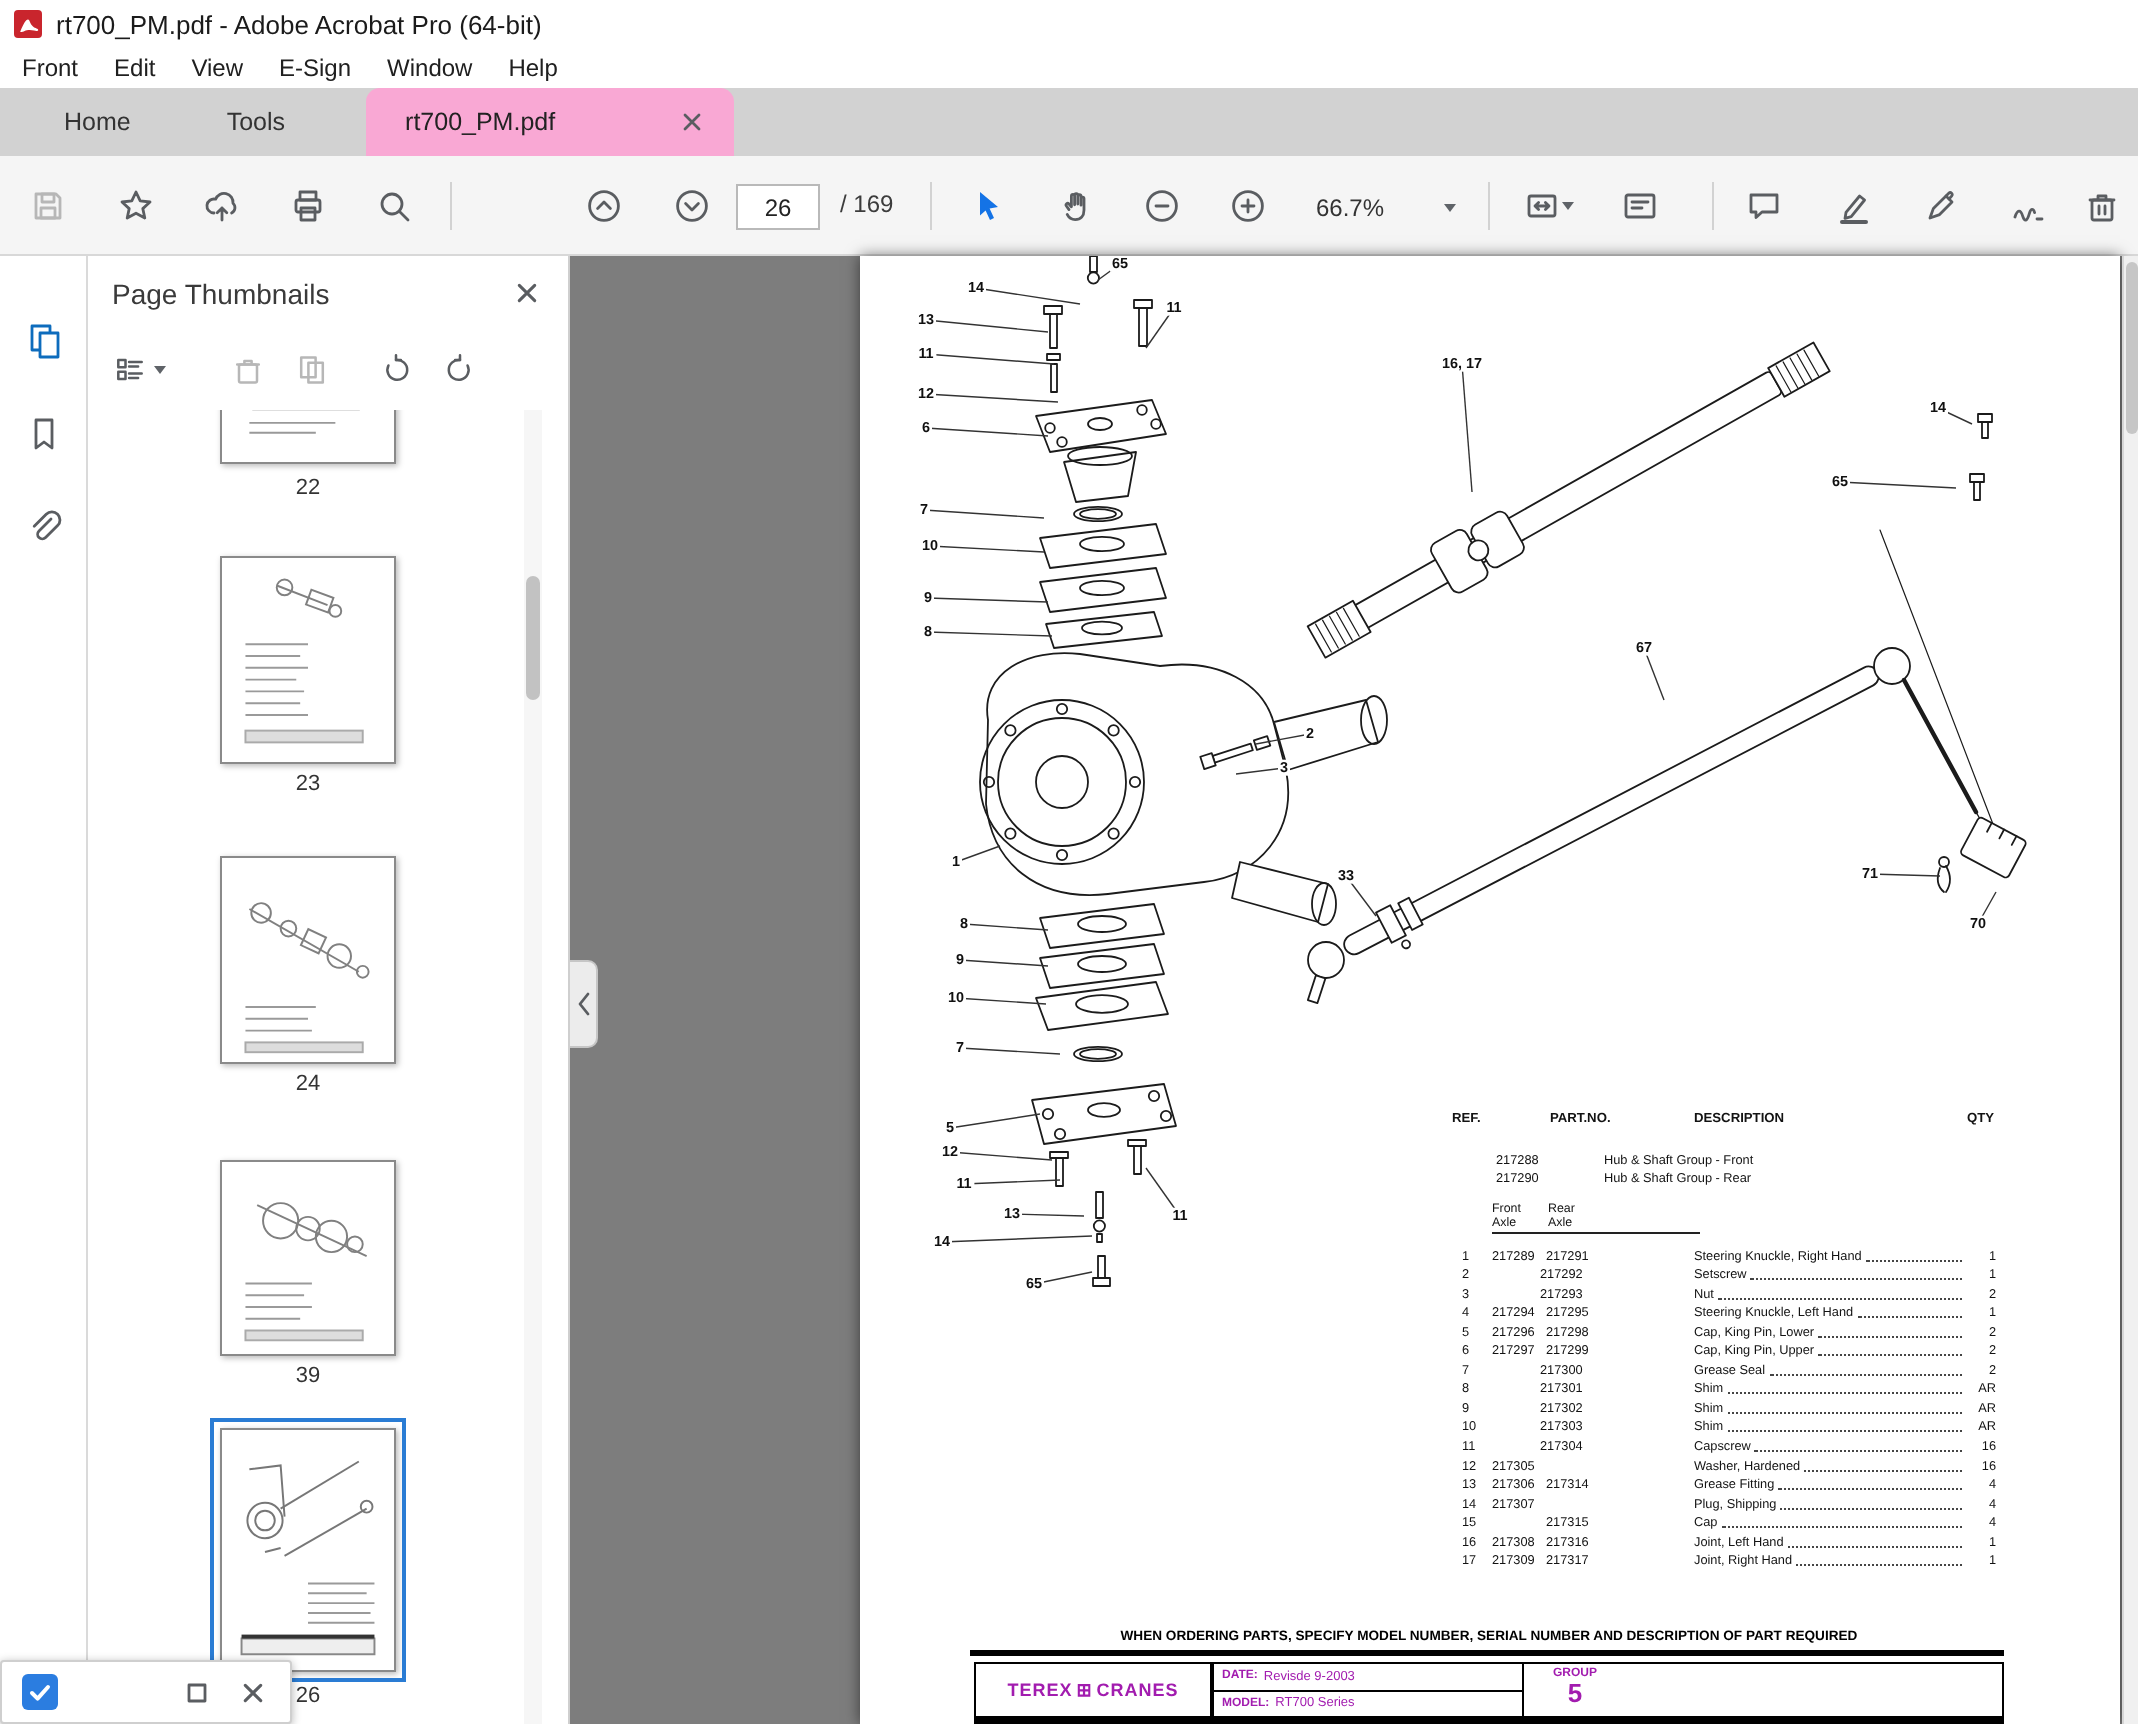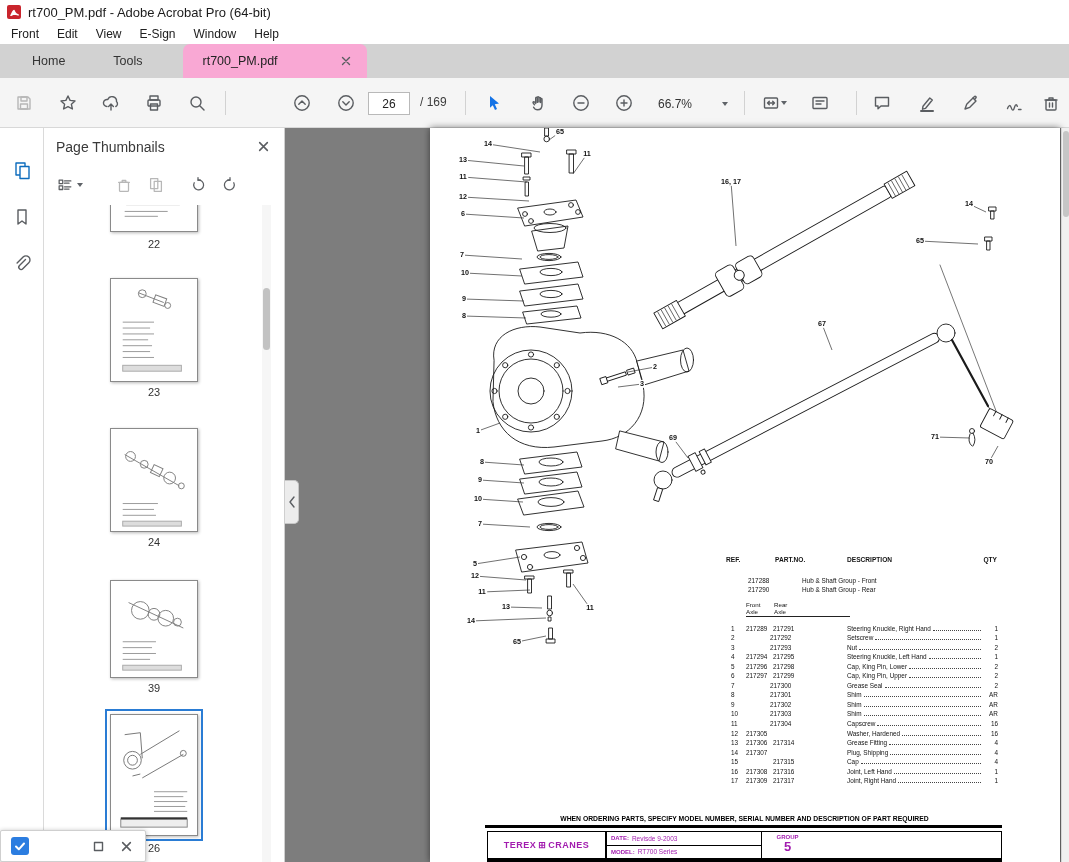--- a/index.html
+++ b/index.html
@@ -602,21 +602,21 @@
           <div class="callout" style="left: 539px; top: 76px;">14</div>
           <div class="callout" style="left: 490px; top: 113px;">65</div>
           <div class="callout" style="left: 32px; top: 127px;">7</div>
           <div class="callout" style="left: 35px; top: 145px;">10</div>
           <div class="callout" style="left: 34px; top: 171px;">9</div>
           <div class="callout" style="left: 34px; top: 188px;">8</div>
           <div class="callout" style="left: 392px; top: 196px;">67</div>
           <div class="callout" style="left: 225px; top: 239px;">2</div>
           <div class="callout" style="left: 212px; top: 256px;">3</div>
           <div class="callout" style="left: 48px; top: 303px;">1</div>
-          <div class="callout" style="left: 243px; top: 310px;">69</div>
+          <div class="callout" style="left: 243px; top: 310px;">33</div>
           <div class="callout" style="left: 52px; top: 334px;">8</div>
           <div class="callout" style="left: 50px; top: 352px;">9</div>
           <div class="callout" style="left: 48px; top: 371px;">10</div>
           <div class="callout" style="left: 50px; top: 396px;">7</div>
           <div class="callout" style="left: 505px; top: 309px;">71</div>
           <div class="callout" style="left: 559px; top: 334px;">70</div>
           <div class="callout" style="left: 45px; top: 436px;">5</div>
           <div class="callout" style="left: 45px; top: 448px;">12</div>
           <div class="callout" style="left: 52px; top: 464px;">11</div>
           <div class="callout" style="left: 76px; top: 479px;">13</div>

